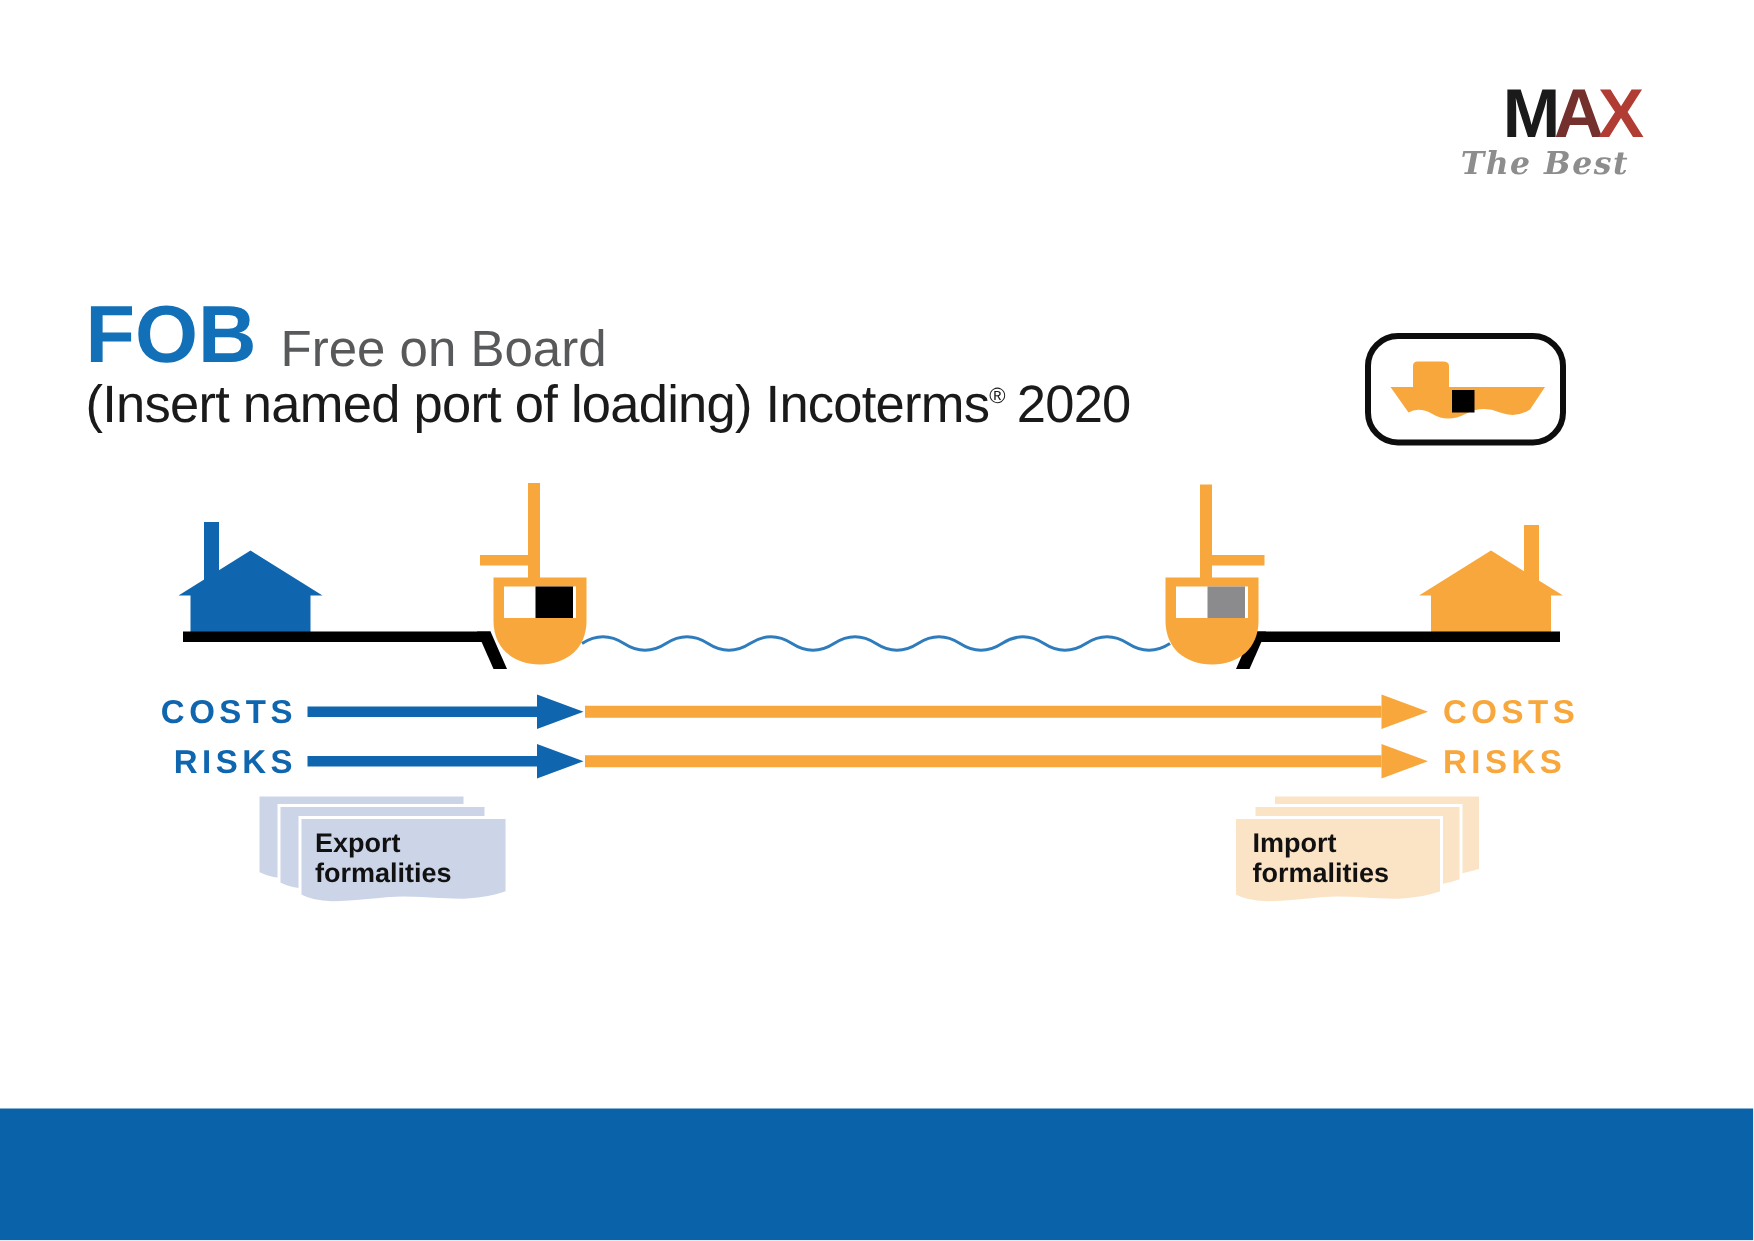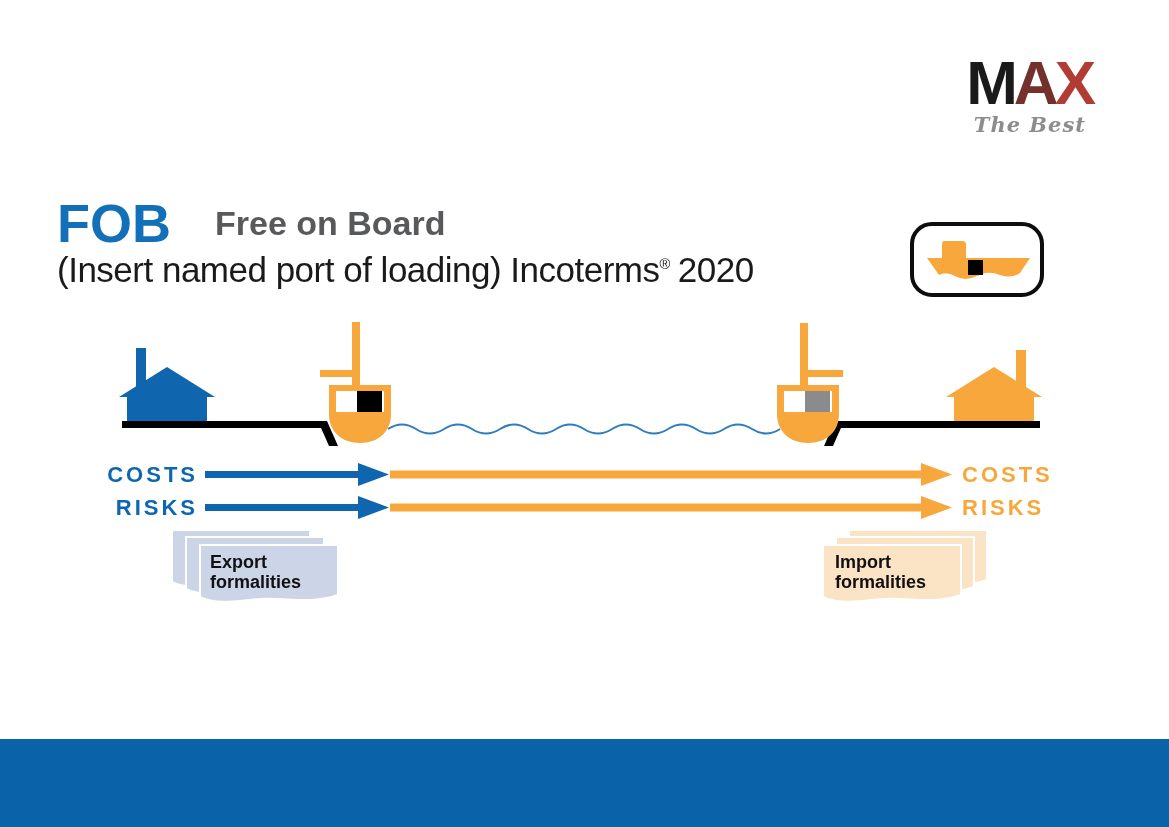--- a/index.html
+++ b/index.html
@@ -20,35 +20,35 @@
   }
   *{margin:0;padding:0;box-sizing:border-box;}
   html,body{background:#fff;}
   .canvas{
     position:relative;width:1169px;height:827px;background:#ffffff;
     overflow:hidden;font-family:"Liberation Sans",sans-serif;
   }
 
   
   .logo{position:absolute;top:52px;left:920px;width:172px;text-align:right;}
-  .logo-max{font-size:62px;font-weight:700;letter-spacing:-4px;line-height:1;}
+  .logo-max{font-size:46px;font-weight:700;letter-spacing:-4px;line-height:1;}
   .logo-max .lm{color:var(--logo_black);}
   .logo-max .la{color:var(--logo_maroon);}
   .logo-max .lx{color:var(--logo_red);}
   .logo-tagline{
     font-family:"DejaVu Serif",serif;font-style:italic;font-weight:700;
     color:var(--tagline_gray);font-size:21px;margin-top:-2px;padding-right:6px;
     letter-spacing:1px;
   }
 
   
   .title-block{position:absolute;left:57px;top:196px;}
-  .title-line{display:flex;align-items:center;gap:16px;}
+  .title-line{display:flex;align-items:flex-end;gap:16px;}
   .title-abbr{color:var(--brand_blue);font-size:54px;font-weight:700;letter-spacing:0px;line-height:1;}
-  .title-name{color:var(--title_gray);font-size:34px;font-weight:700;line-height:1;margin-left:28px;}
+  .title-name{color:var(--title_gray);font-size:34px;font-weight:400;line-height:1;}
   .subtitle{font-size:35px;font-weight:400;color:var(--ink_black);letter-spacing:-0.5px;}
   .subtitle sup{font-size:0.42em;vertical-align:super;}
   .subtitle .year{margin-left:8px;}
 
   
   .term-badge{
     position:absolute;left:910px;top:222px;width:134px;height:75px;
     border:4px solid #0d0d0d;border-radius:22px;background:#fff;
   }
 

